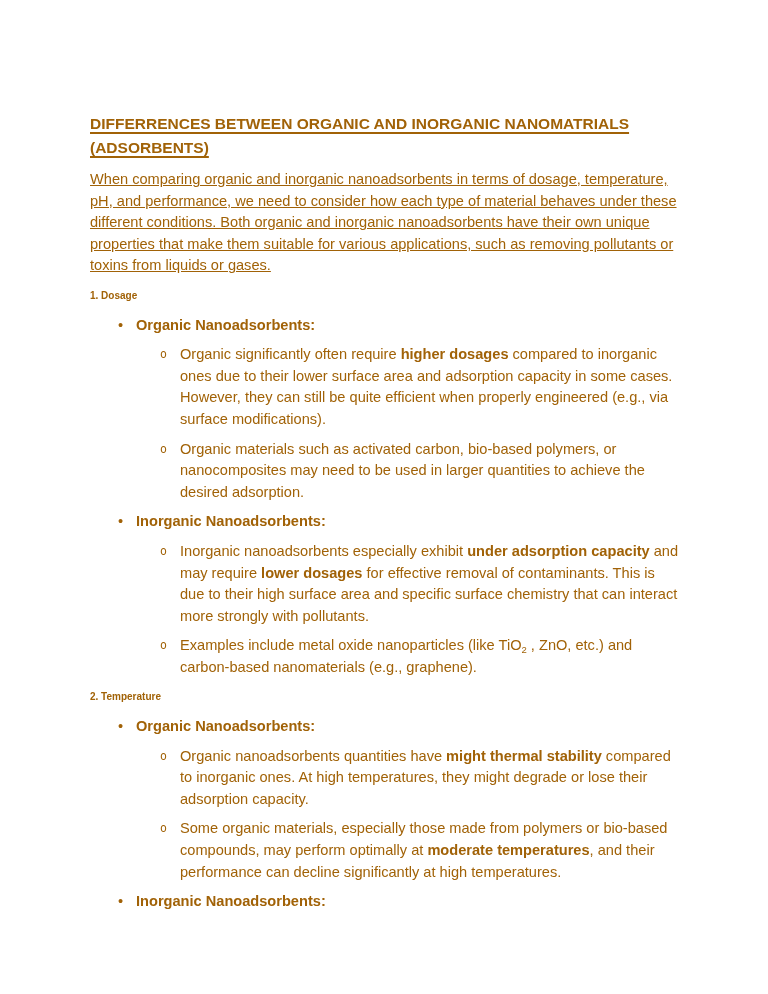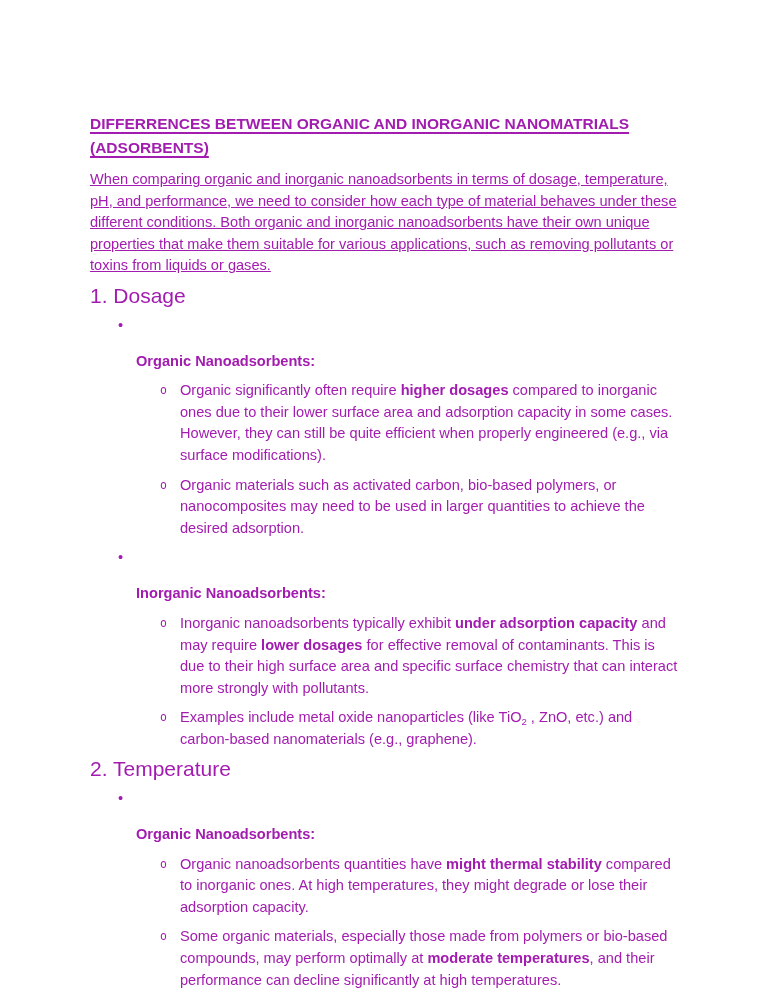--- a/index.html
+++ b/index.html
@@ -5,21 +5,21 @@
   html, body {
     margin: 0;
     padding: 0;
     background: #ffffff;
   }
   .page {
     position: relative;
     width: 768px;
     height: 994px;
     background: #ffffff;
-    color: #a21caf;
+    color: #a16207;
     font-family: "Liberation Sans", sans-serif;
     font-size: 14.6px;
     line-height: 21.6px;
     box-sizing: border-box;
     padding: 112px 88px 0 90px;
     overflow: hidden;
   }
   .doc-title {
     font-size: 15.5px;
     line-height: 24px;
@@ -27,40 +27,40 @@
     text-decoration: underline;
     text-decoration-thickness: 2px;
     text-underline-offset: 3px;
     margin: 0 0 9px 0;
   }
   .para {
     margin: 0 0 8px 0;
     text-decoration: underline;
   }
   .sec-heading {
-    font-size: 21px;
+    font-size: 10px;
     line-height: 21.6px;
-    font-weight: normal;
+    font-weight: bold;
     margin: 0 0 8px 0;
   }
   .li {
     display: flex;
     margin: 0 0 8px 0;
   }
   .li .marker {
     flex: none;
     text-align: left;
   }
   .li .text {
     flex: 1;
     min-width: 0;
   }
   .li.l1 { padding-left: 28px; }
   .li.l1 .marker { width: 18px; }
-  .li.l1 .text { font-weight: bold; margin-top: 36px; }
+  .li.l1 .text { font-weight: bold; }
   .li.l2 { padding-left: 70px; }
   .li.l2 .marker {
     width: 20px;
     font-family: "DejaVu Sans Mono", monospace;
     font-size: 11.5px;
   }
   b { font-weight: bold; }
   sub {
     font-size: 9.5px;
     line-height: 0;
@@ -95,21 +95,21 @@
     <div class="text"><span>Organic materials such as activated carbon, bio-based polymers, or nanocomposites may need to be used in larger quantities to achieve the desired adsorption.</span></div>
   </div>
 
   <div class="li l1">
     <span class="marker">•</span>
     <div class="text">Inorganic Nanoadsorbents:</div>
   </div>
 
   <div class="li l2">
     <span class="marker">o</span>
-    <div class="text"><span>Inorganic nanoadsorbents typically exhibit </span><b>under adsorption capacity</b><span> and may require </span><b>lower dosages</b><span> for effective removal of contaminants. This is due to their high surface area and specific surface chemistry that can interact more strongly with pollutants.</span></div>
+    <div class="text"><span>Inorganic nanoadsorbents especially exhibit </span><b>under adsorption capacity</b><span> and may require </span><b>lower dosages</b><span> for effective removal of contaminants. This is due to their high surface area and specific surface chemistry that can interact more strongly with pollutants.</span></div>
   </div>
 
   <div class="li l2">
     <span class="marker">o</span>
     <div class="text"><span>Examples include metal oxide nanoparticles (like TiO</span><sub>2</sub><span> , ZnO, etc.) and carbon-based nanomaterials (e.g., graphene).</span></div>
   </div>
 
   <h2 class="sec-heading">2. Temperature</h2>
 
   <div class="li l1">

